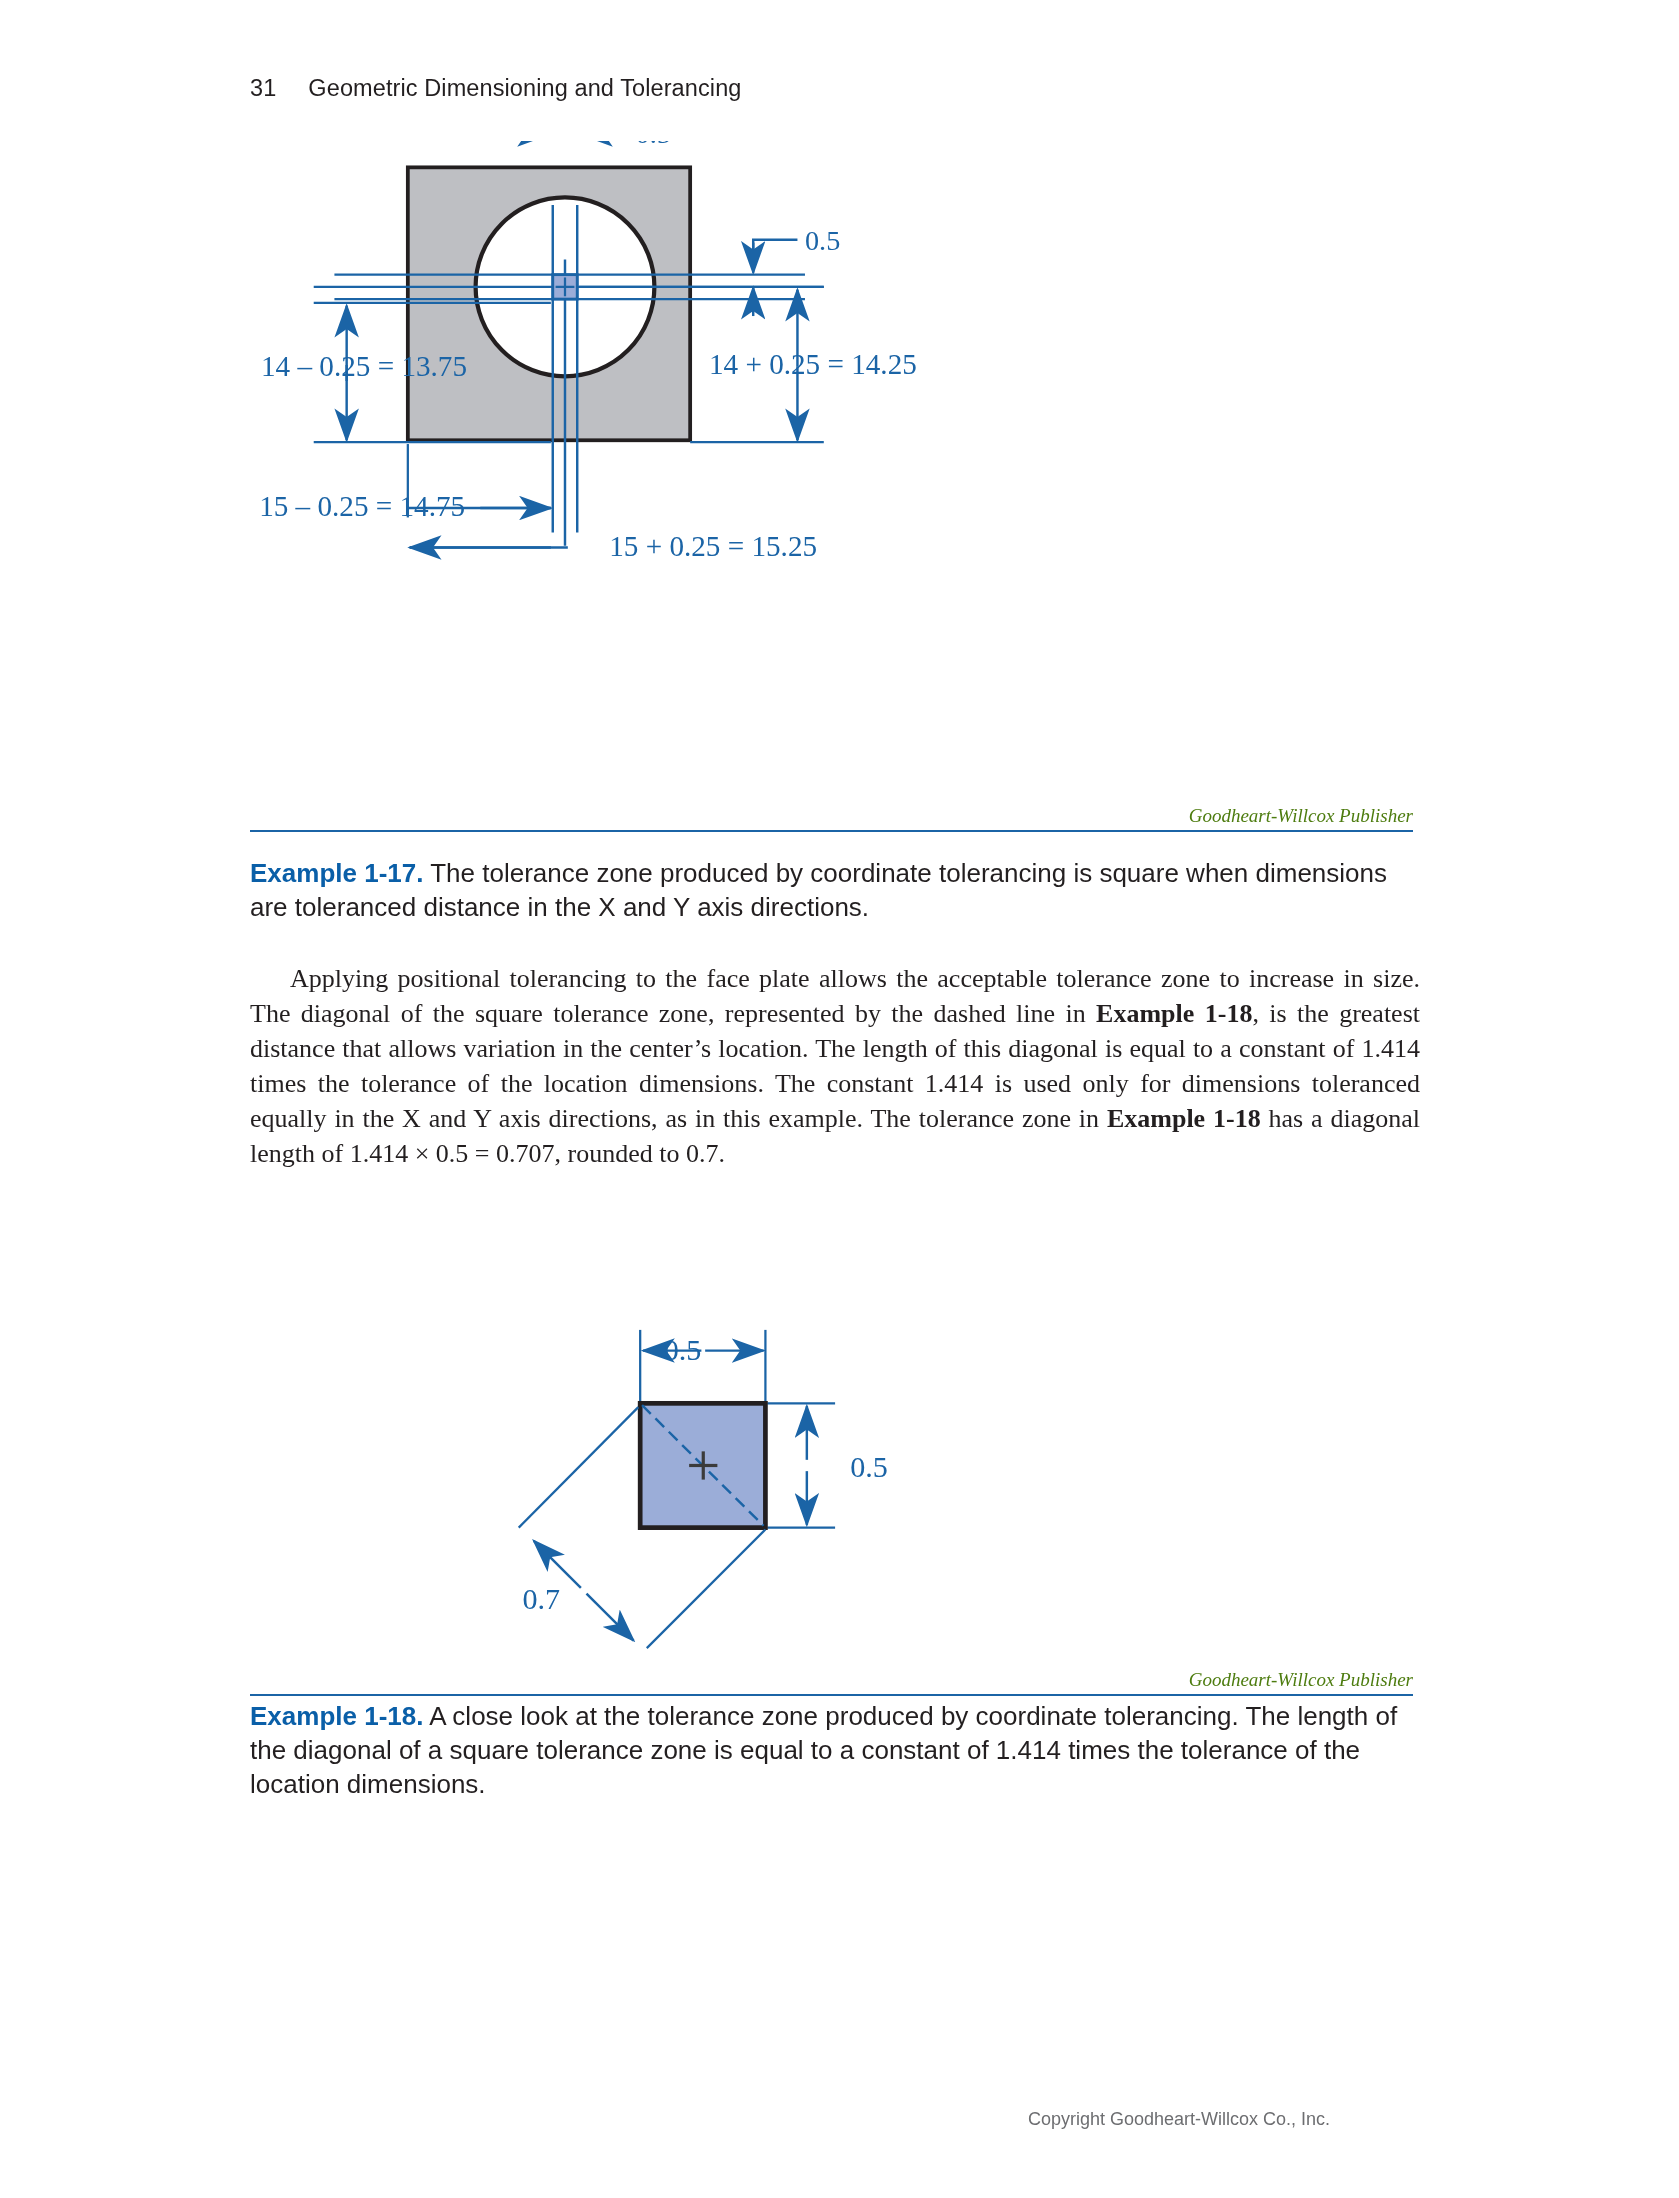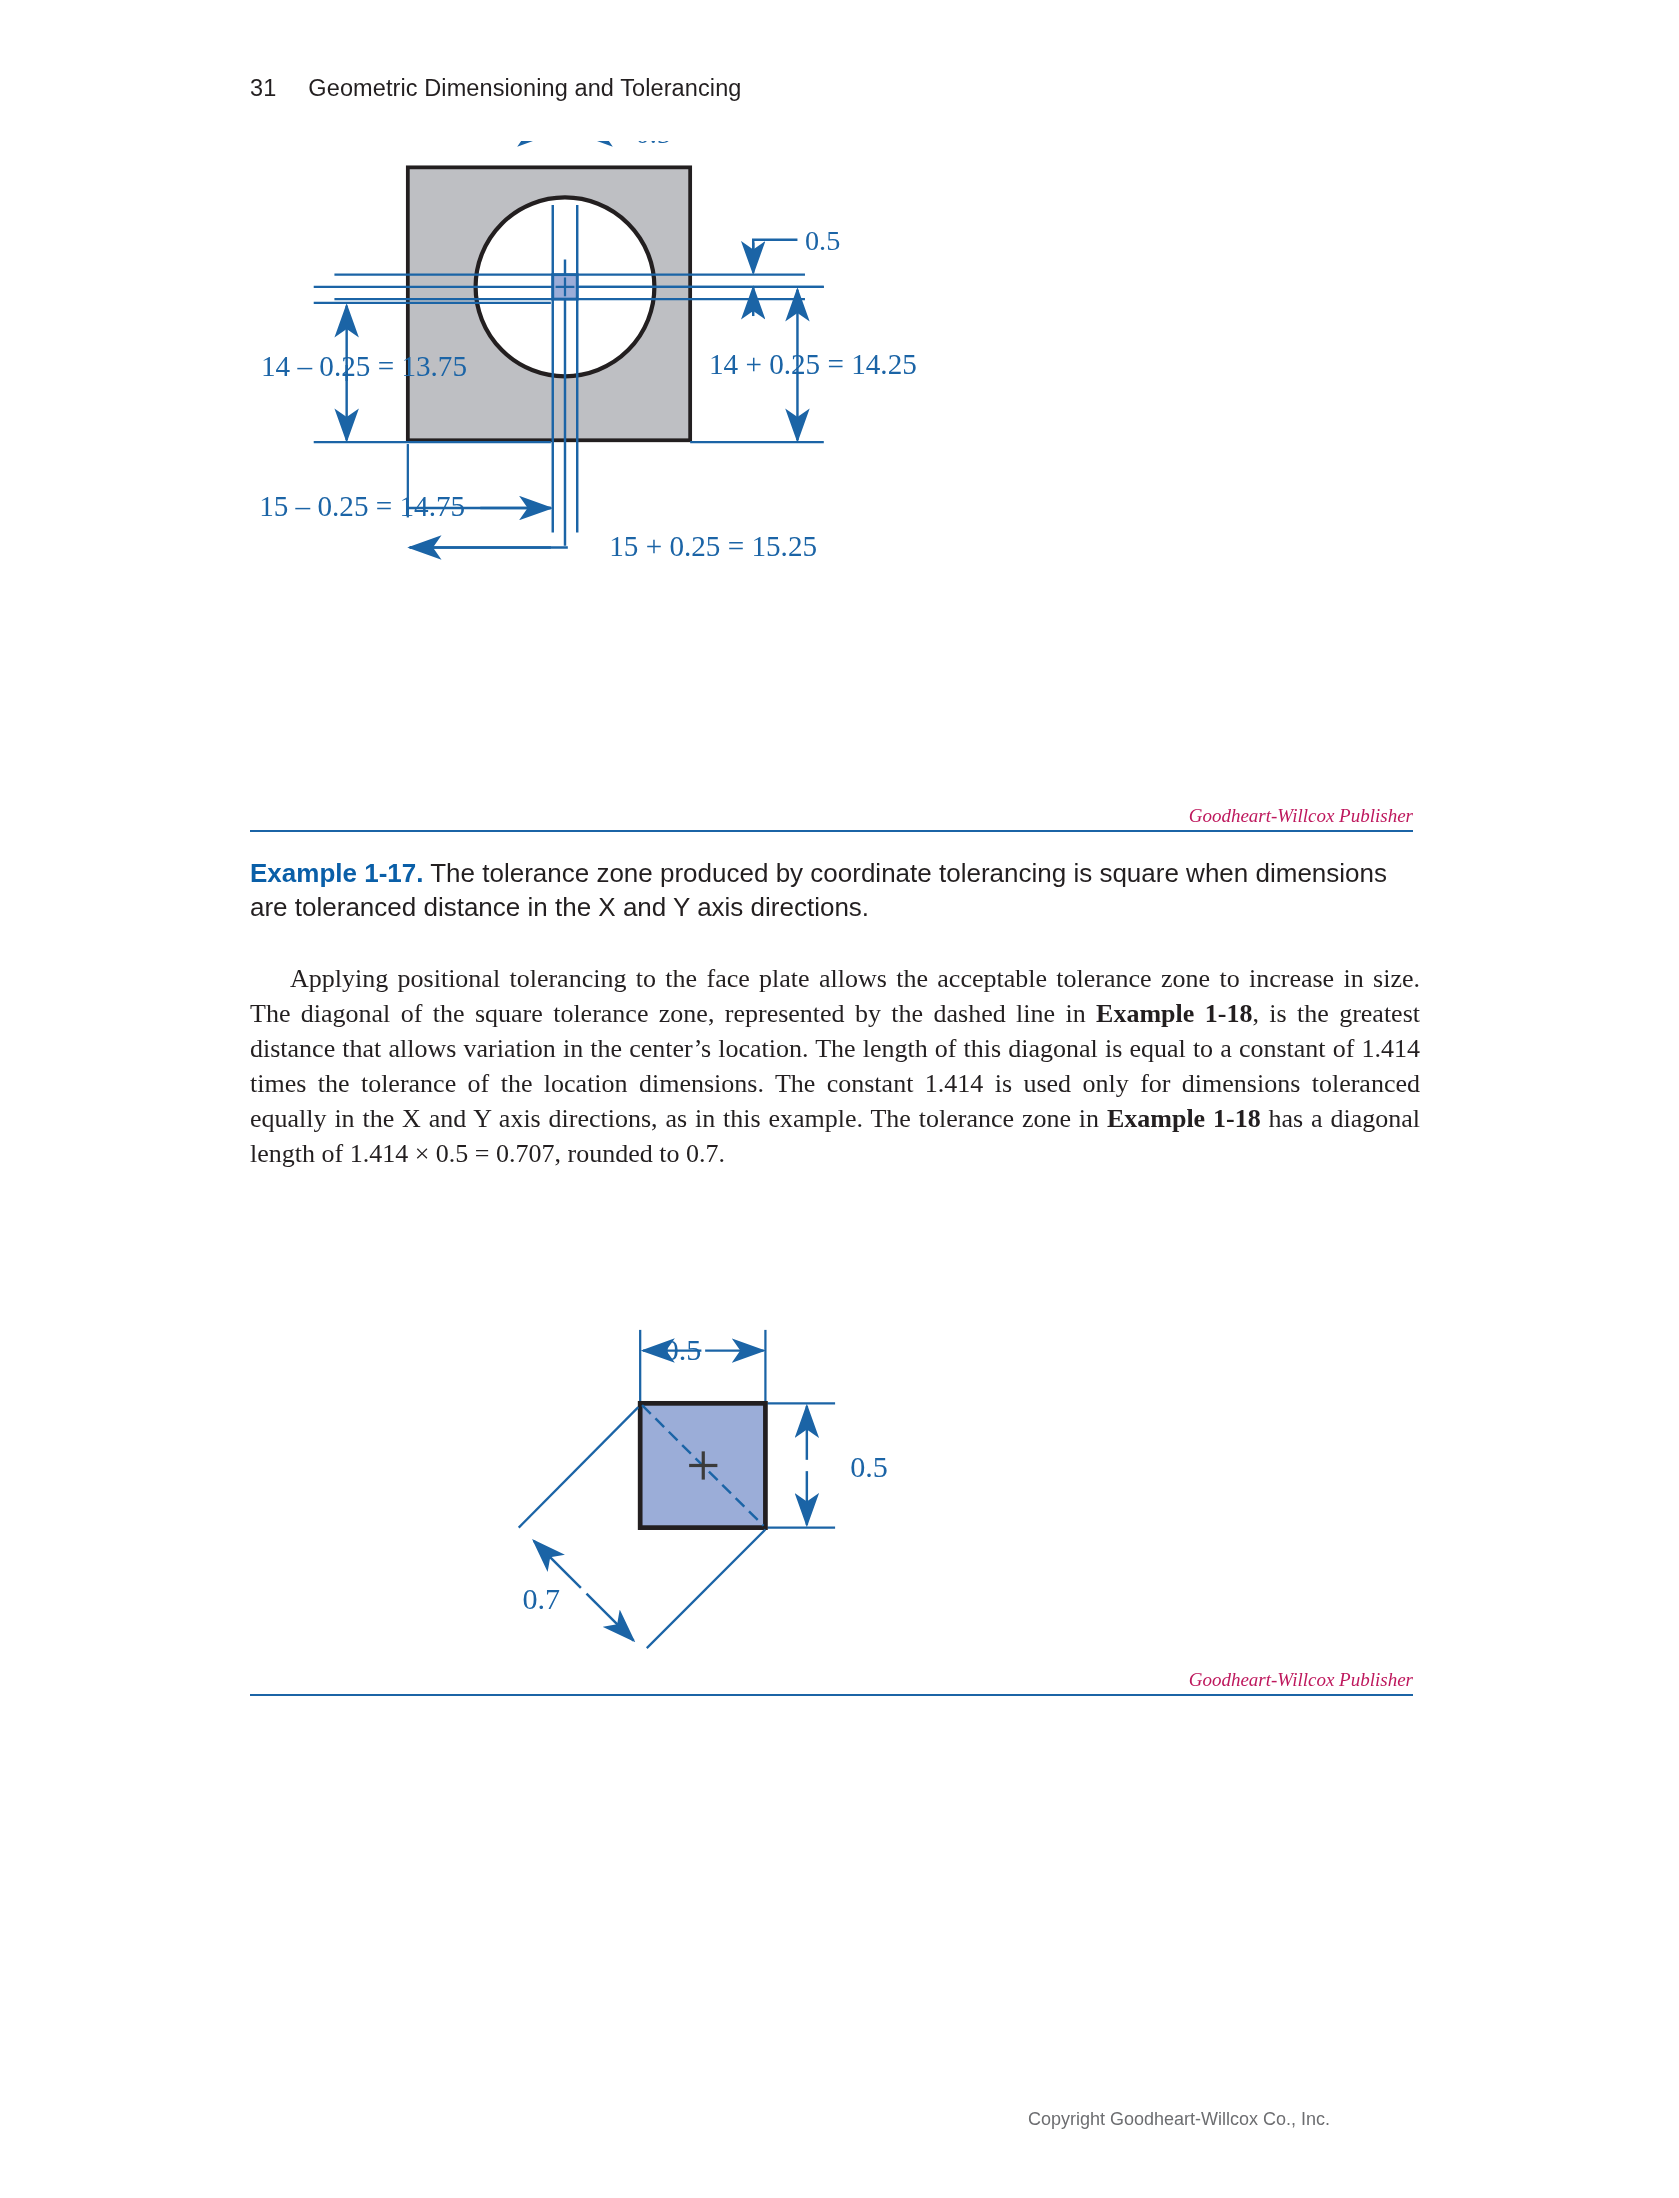--- a/index.html
+++ b/index.html
@@ -25,21 +25,21 @@
   .figure { position:absolute; }
   .fig1 { left:240px; top:141px; width:1177px; height:687px; }
   .fig2 { left:240px; top:1309px; width:1177px; height:377px; }
   .figure svg { display:block; width:100%; height:100%; }
 
   
   .credit-wrap { position:absolute; left:250px; width:1163px; }
   .credit {
     text-align:right;
     font-family:"Liberation Serif", serif;
-    font-style:italic; font-size:19px; color:#be185d;
+    font-style:italic; font-size:19px; color:#4d7c0f;
     padding-bottom:2.8px;
   }
   .credit-rule { border-top:2.4px solid #1b64a6; }
   .cw1 { top:805px; }
   .cw2 { top:1669px; }
 
   
   .caption {
     position:absolute; left:250px; width:1172px;
     font-family:"Liberation Sans", sans-serif;
@@ -182,17 +182,20 @@
       <line x1="368" y1="302" x2="418" y2="352" stroke="#1b64a6" stroke-width="2.6" marker-end="url(#ar2)"></line>
       <text x="300" y="318" fill="#1b64a6" font-family="Liberation Serif, serif" font-size="32">0.7</text>
     </svg>
   </div>
 
   <div class="credit-wrap cw2">
     <div class="credit">Goodheart-Willcox Publisher</div>
     <div class="credit-rule"></div>
   </div>
 
+  <div class="caption cap2">
+    <span class="exlabel">Example 1-18.</span><span> A close look at the tolerance zone produced by coordinate tolerancing. The length of the diagonal of a square tolerance zone is equal to a constant of 1.414 times the tolerance of the location dimensions.</span>
+  </div>
 
   <div class="footer">Copyright Goodheart-Willcox Co., Inc.</div>
 
 </div>
 
 
 </body></html>

